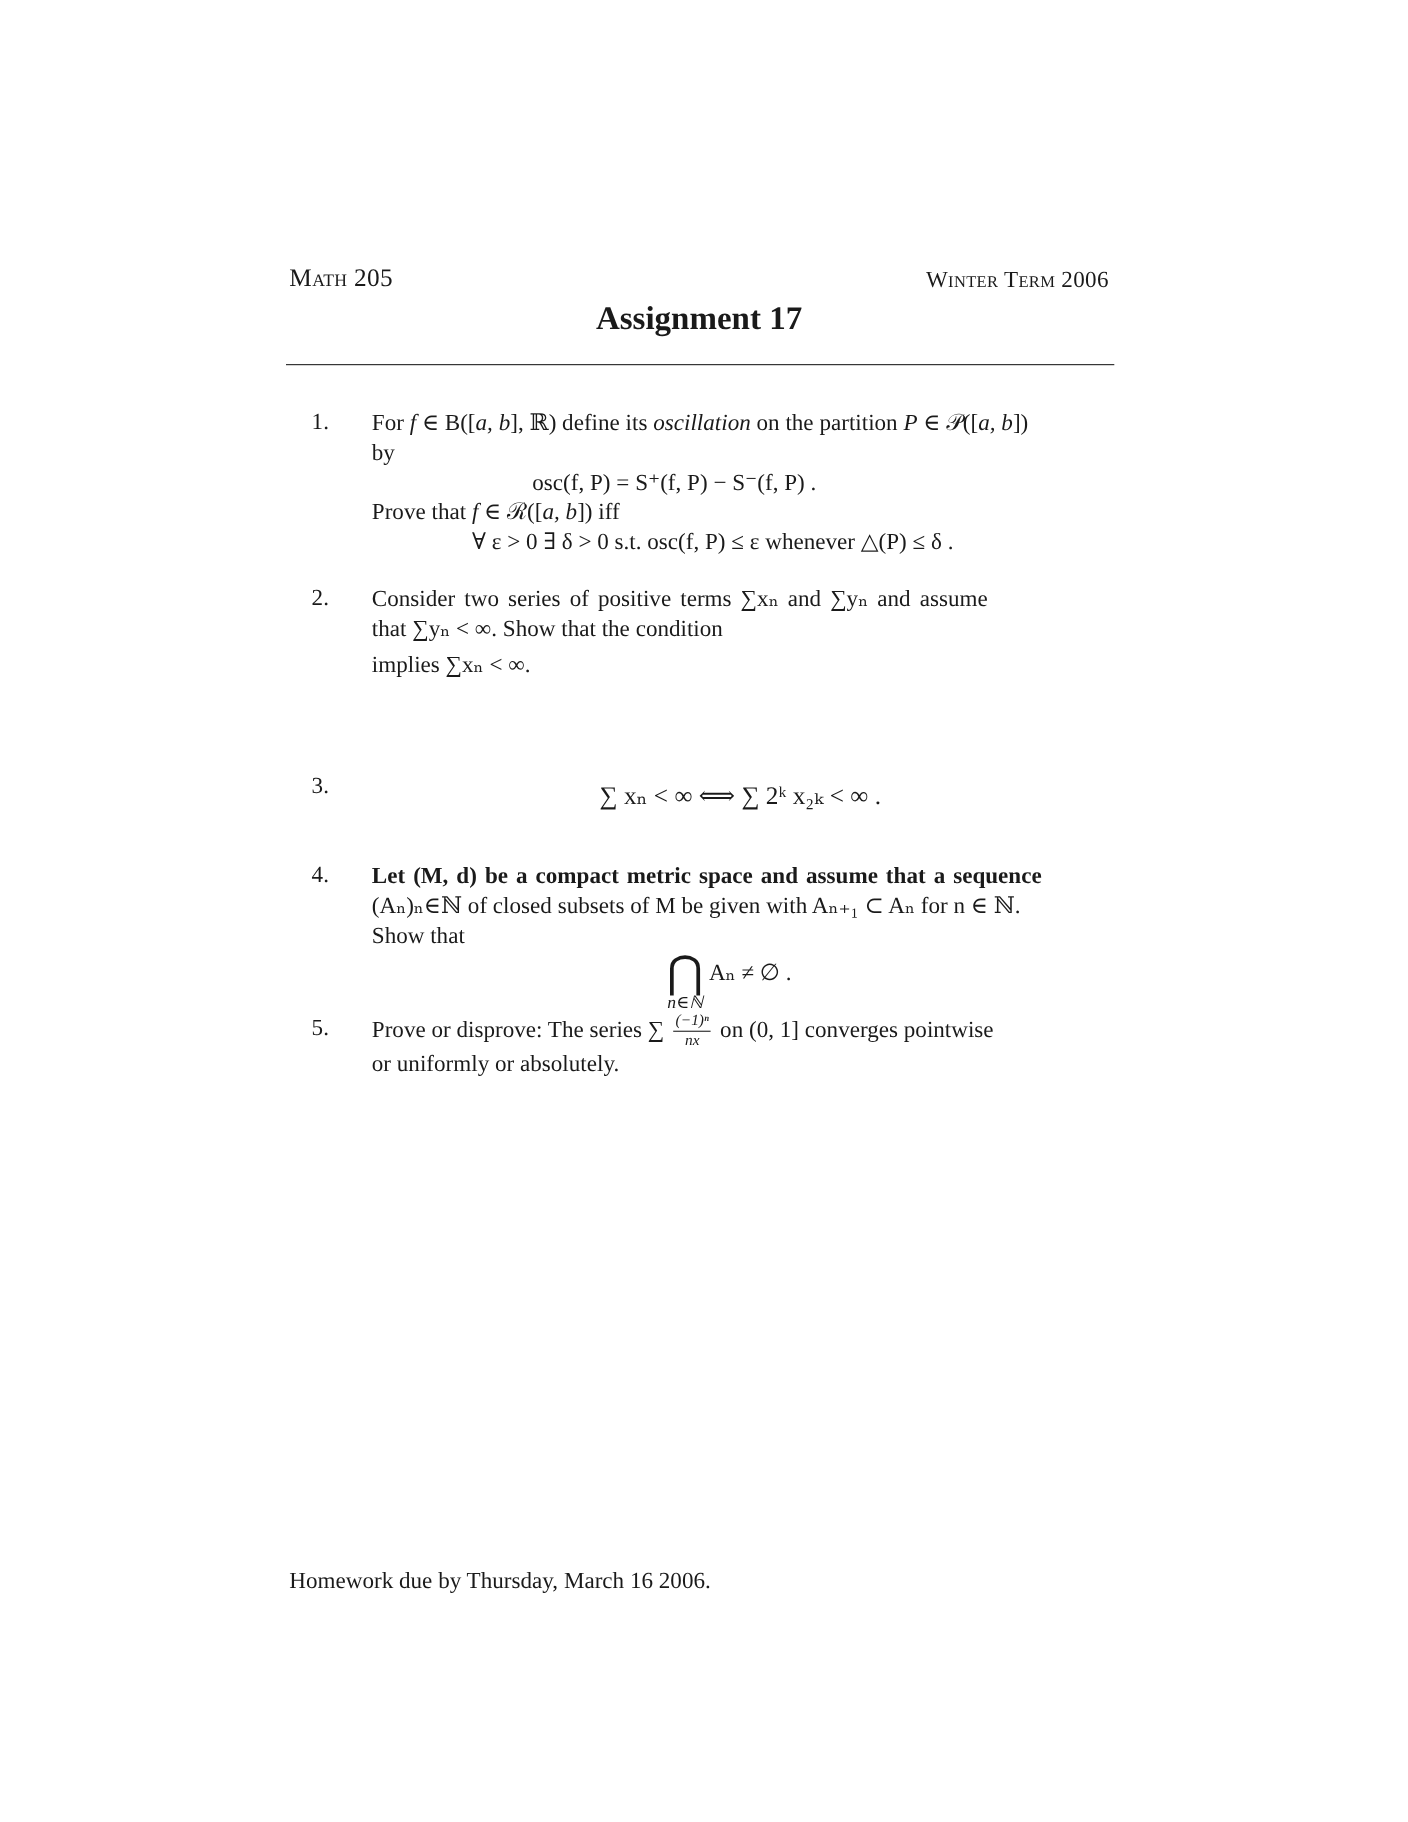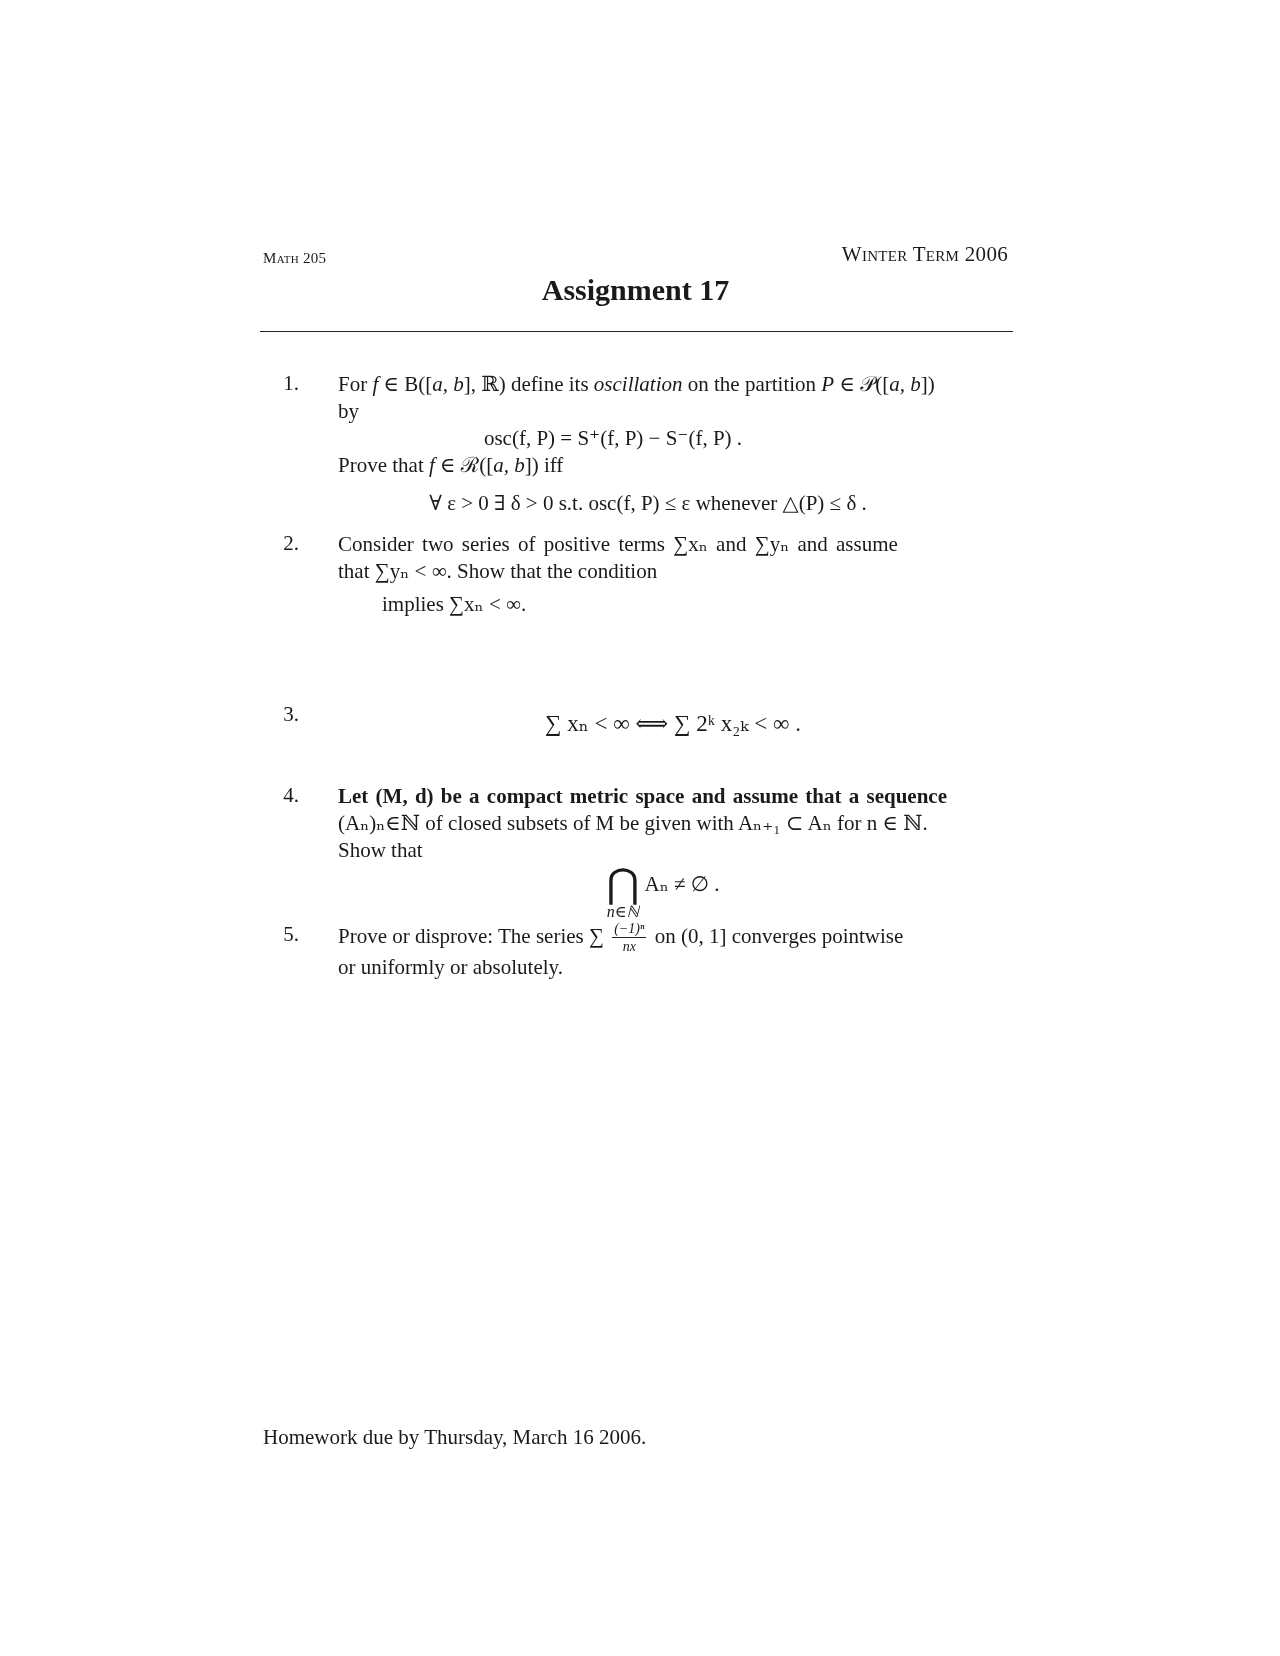--- a/index.html
+++ b/index.html
@@ -3,21 +3,21 @@
 <meta charset="utf-8">
 <style>
   html, body { margin: 0; padding: 0; background: #ffffff; }
   body {
     width: 1280px; height: 1656px; position: relative; overflow: hidden;
     font-family: "Liberation Serif", "DejaVu Serif", serif;
     color: #1a1a1a; font-size: 21px;
   }
   .page { position: absolute; left: 263px; top: 0; width: 745px; height: 1656px; }
   .sc { font-variant: small-caps; letter-spacing: 0.3px; }
-  .header-left { position: absolute; left: 0; top: 250px; font-size: 15px; }
+  .header-left { position: absolute; left: 0; top: 240px; font-size: 23px; }
   .header-right { position: absolute; right: 0; top: 242px; font-size: 21px; }
   .title { position: absolute; left: 0; width: 100%; top: 273px; text-align: center; font-size: 30px; font-weight: bold; }
   .rule { position: absolute; left: -3px; width: 753px; top: 331px; height: 0; border-top: 1.6px solid #222; }
 
   .item { position: absolute; left: 47px; width: 698px; }
   .item-num { position: absolute; left: -47px; top: 0; width: 36px; text-align: right; }
   .item-body { position: relative; left: 28px; width: 670px; line-height: 27px; text-align: justify; }
   .line { display: block; white-space: nowrap; }
   .display { display: block; text-align: center; white-space: nowrap; }
   i, .m { font-style: italic; }
@@ -44,30 +44,30 @@
   <div class="title">Assignment 17</div>
   <div class="rule"></div>
 
   <div class="item" style="top:371px;">
     <span class="item-num">1.</span>
     <div class="item-body">
       <span class="line"><span>For </span><i>f</i><span> ∈ B([</span><i>a, b</i><span>], ℝ) define its </span><i>oscillation</i><span> on the partition </span><i>P</i><span> ∈ 𝒫([</span><i>a, b</i><span>])</span></span>
       <span class="line">by</span>
       <span class="display" style="margin-left:-120px;">osc(f, P) = S⁺(f, P) − S⁻(f, P) .</span>
       <span class="line"><span>Prove that </span><i>f</i><span> ∈ ℛ([</span><i>a, b</i><span>]) iff</span></span>
-      <span class="display" style="margin-top:11px; margin-left:-50px;">∀ ε &gt; 0 ∃ δ &gt; 0 s.t.  osc(f, P) ≤ ε whenever △(P) ≤ δ .</span>
+      <span class="display" style="margin-left:-50px;">∀ ε &gt; 0 ∃ δ &gt; 0 s.t.  osc(f, P) ≤ ε whenever △(P) ≤ δ .</span>
     </div>
   </div>
 
   <div class="item" style="top:531px;">
     <span class="item-num">2.</span>
     <div class="item-body">
       <span class="line" style="word-spacing:3px;">Consider two series of positive terms ∑xₙ and ∑yₙ and assume</span>
       <span class="line">that ∑yₙ &lt; ∞. Show that the condition</span>
-      <span class="line" style="margin-top:6px;margin-left:44px;">implies ∑xₙ &lt; ∞.</span>
+      <span class="line" style="margin-top:6px;">implies ∑xₙ &lt; ∞.</span>
     </div>
   </div>
 
   <div class="item" style="top:702px;">
     <span class="item-num">3.</span>
     <div class="item-body">
       <span class="display" style="margin-top:8px; font-size:23px;">∑ xₙ &lt; ∞ ⟺ ∑ 2ᵏ x₂ₖ &lt; ∞ .</span>
     </div>
   </div>
 

